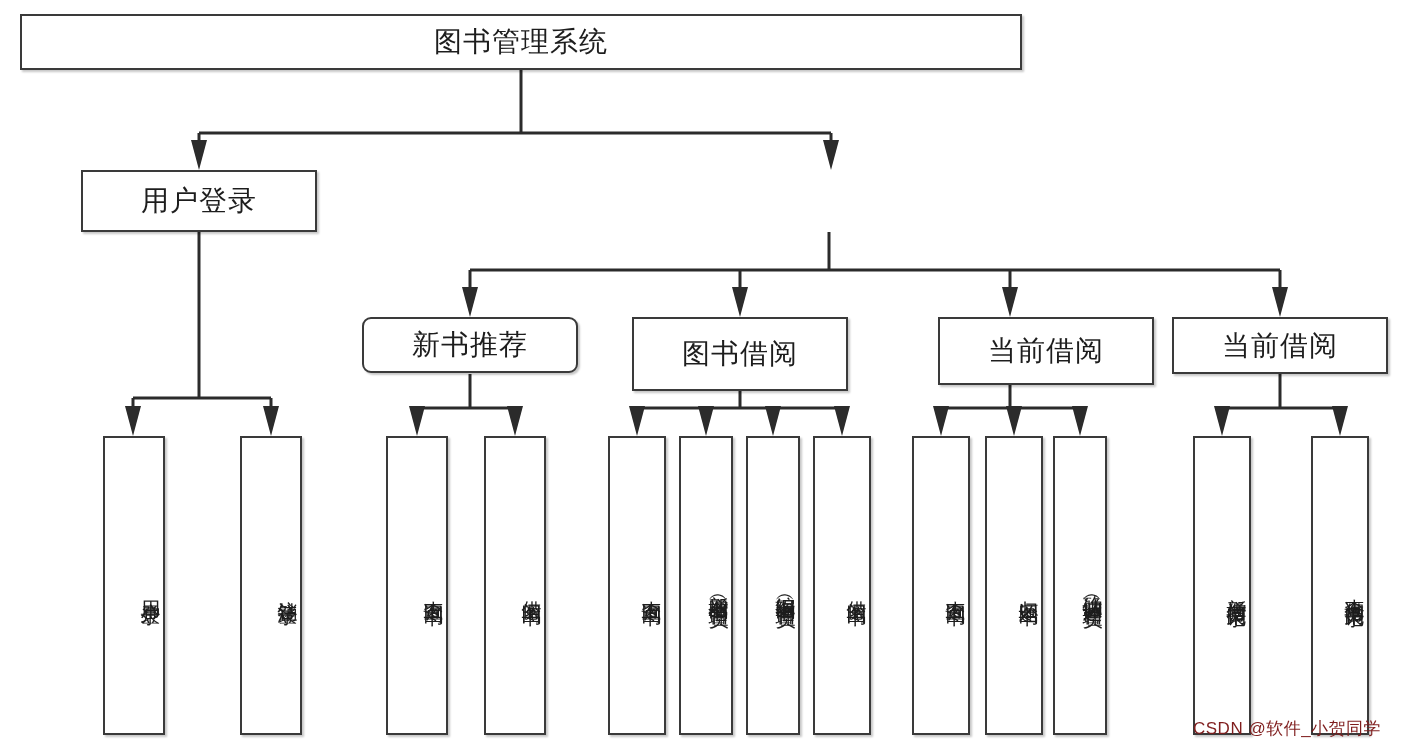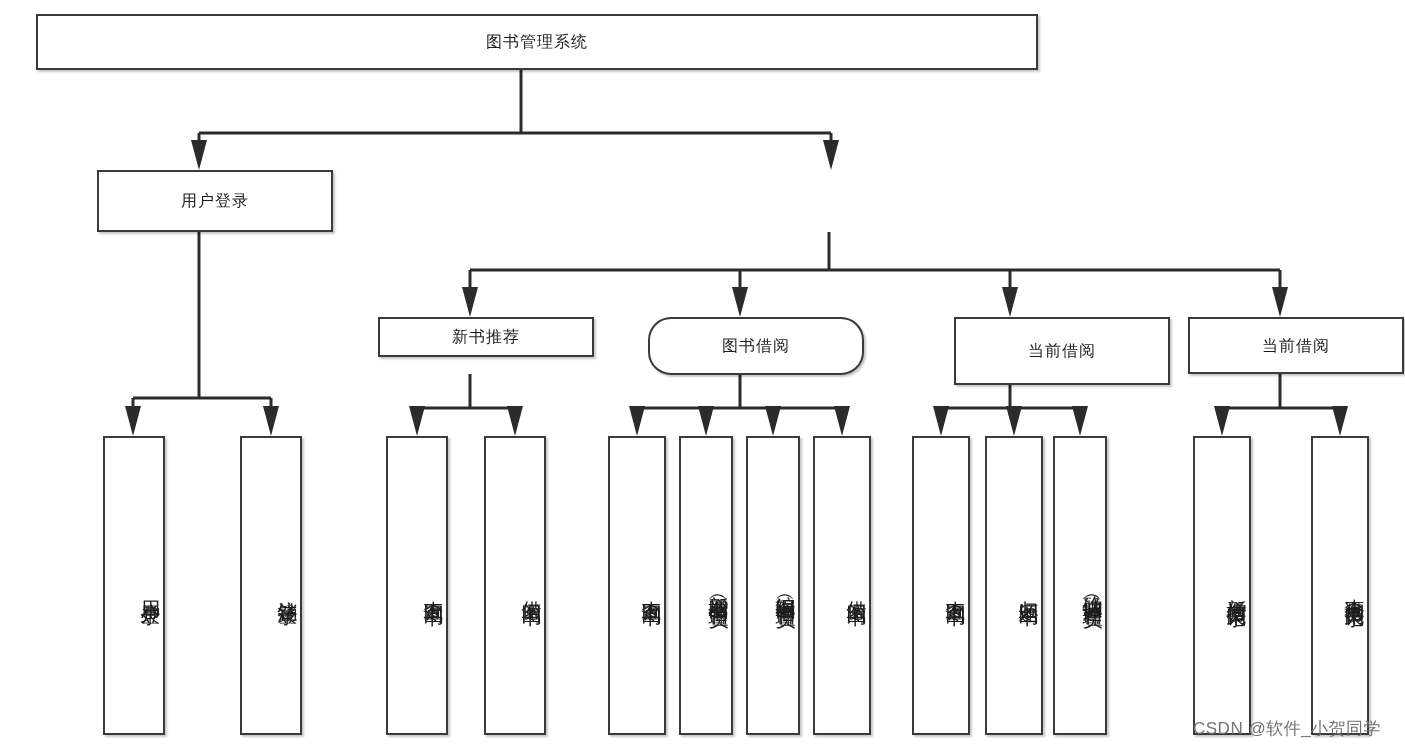--- a/index.html
+++ b/index.html
@@ -22,25 +22,24 @@
     box-sizing: border-box;
     background: #ffffff;
     border: 2px solid #3a3a3a;
     box-shadow: 2px 2px 2px rgba(0,0,0,0.22);
     display: flex;
     align-items: center;
     justify-content: center;
     color: #1d1d1d;
   }
   .node.horiz {
-    font-size: 16px;
+    font-size: 28px;
     letter-spacing: 1px;
     line-height: 1.2;
     padding: 2px 6px;
-    margin-left: 16px;
   }
   .node.vert {
     writing-mode: vertical-rl;
     text-orientation: upright;
     font-size: 20px;
     line-height: 1.25;
     letter-spacing: 2px;
     align-items: flex-start;
     justify-content: center;
     padding-top: 6px;
@@ -54,21 +53,21 @@
     position: absolute;
     left: 0;
     top: 0;
     width: 1405px;
     height: 747px;
     pointer-events: none;
   }
   .watermark {
     position: absolute;
     font-size: 17px;
-    color: #737373;
+    color: #7f1d1d;
     white-space: nowrap;
     letter-spacing: 0.5px;
   }
 </style>
 </head>
 <body>
 
 <div id="canvas">
 
   <svg id="edges" viewBox="0 0 1405 747" width="1405" height="747">
@@ -154,24 +153,24 @@
   </svg>
 
   <div class="node horiz" style="left:20px; top:14px; width:1002px; height:56px;">
     <span>图书管理系统</span>
   </div>
 
   <div class="node horiz" style="left:81px; top:170px; width:236px; height:62px;">
     <span>用户登录</span>
   </div>
 
-  <div class="node horiz" style="left:362px; top:317px; width:216px; height:40px;">
+  <div class="node horiz" style="left:362px; top:317px; width:216px; height:56px;border-radius:9px;">
     <span>新书推荐</span>
   </div>
-  <div class="node horiz" style="left:632px; top:317px; width:216px; height:58px;border-radius:23px;">
+  <div class="node horiz" style="left:632px; top:317px; width:216px; height:74px;">
     <span>图书借阅</span>
   </div>
   <div class="node horiz" style="left:938px; top:317px; width:216px; height:68px;">
     <span>当前借阅</span>
   </div>
   <div class="node horiz" style="left:1172px; top:317px; width:216px; height:57px;">
     <span>当前借阅</span>
   </div>
 
   <div class="node vert" style="left:103px; top:436px; width:62px; height:299px;">

